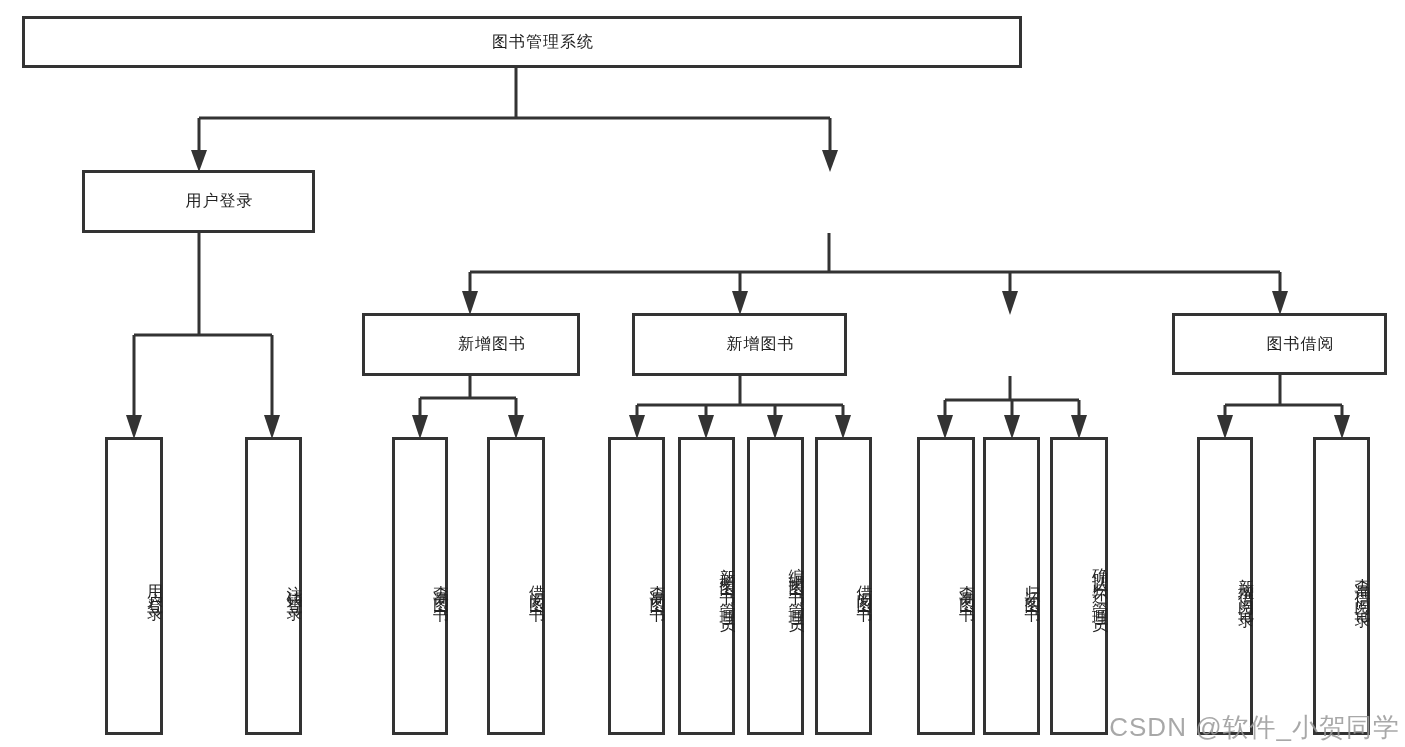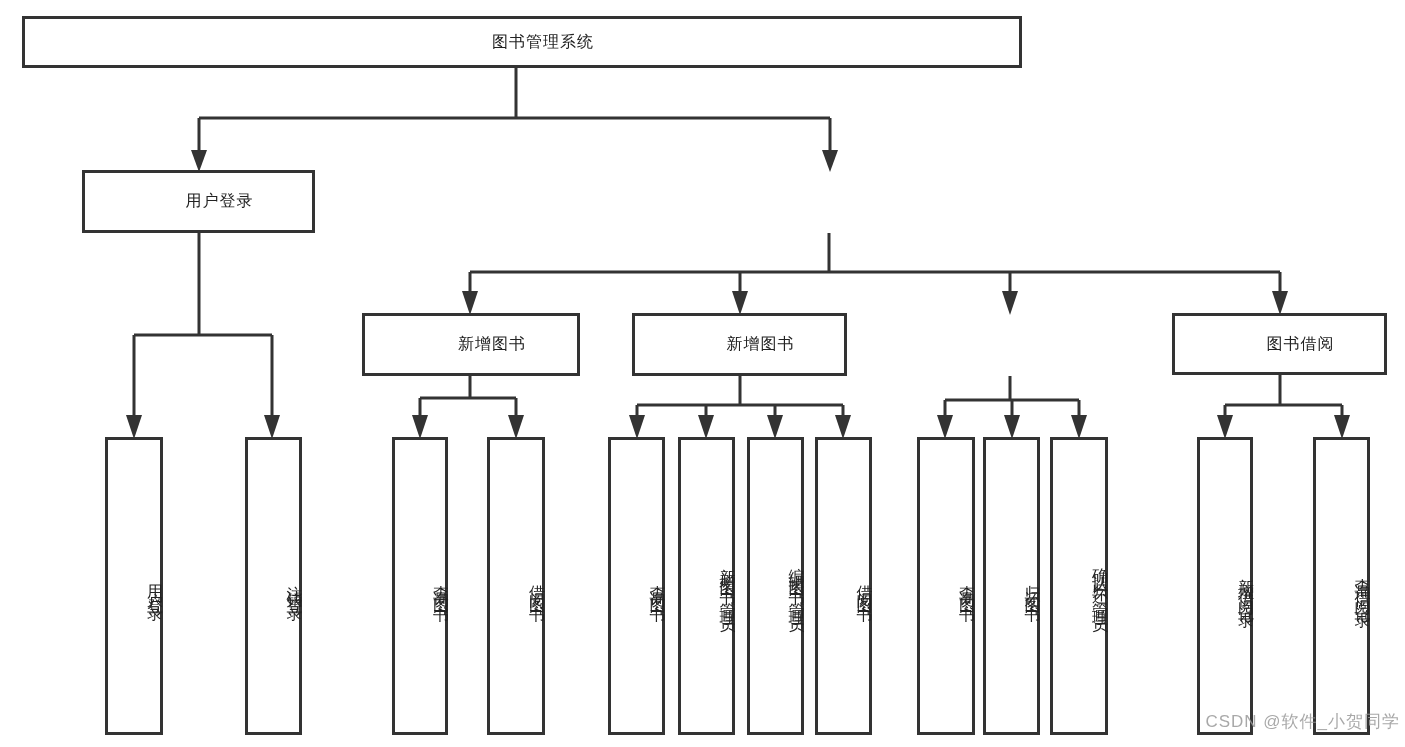--- a/index.html
+++ b/index.html
@@ -50,21 +50,21 @@
   .node.v {
     writing-mode: vertical-rl;
     text-orientation: mixed;
     letter-spacing: 7px;
     line-height: 1;
   }
   .watermark {
     position: absolute;
     right: 5px;
     top: 710px;
-    font-size: 17px;
+    font-size: 26px;
     color: var(--watermark);
     opacity: 0.85;
     z-index: 5;
     white-space: nowrap;
     letter-spacing: 1px;
     text-align: center;
   }
 </style>
 </head>
 <body>

